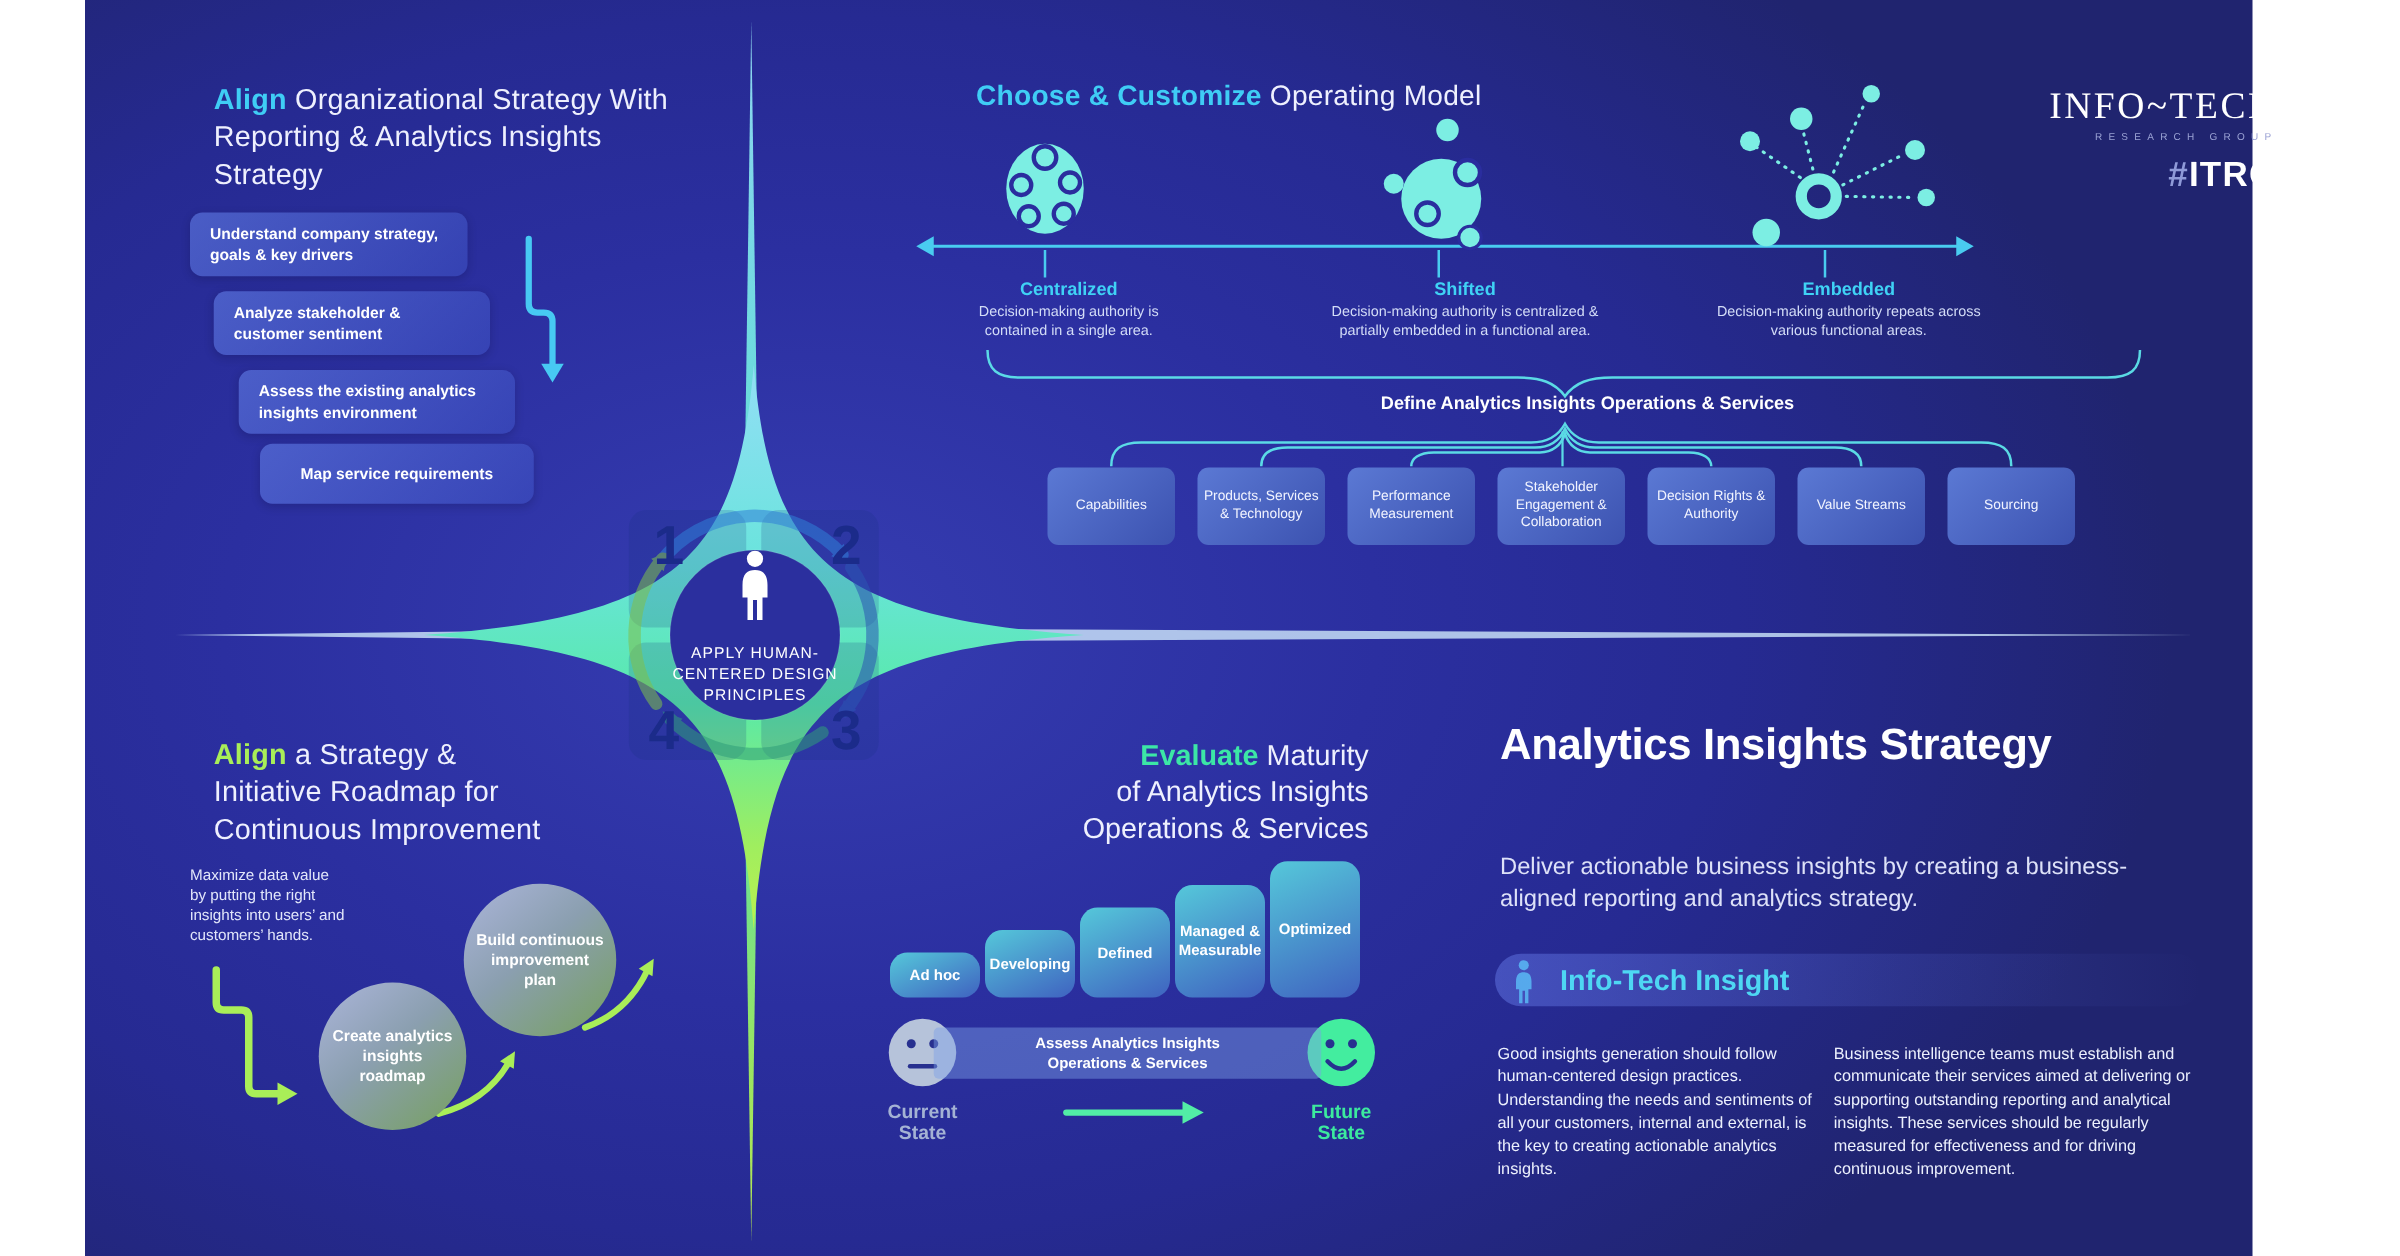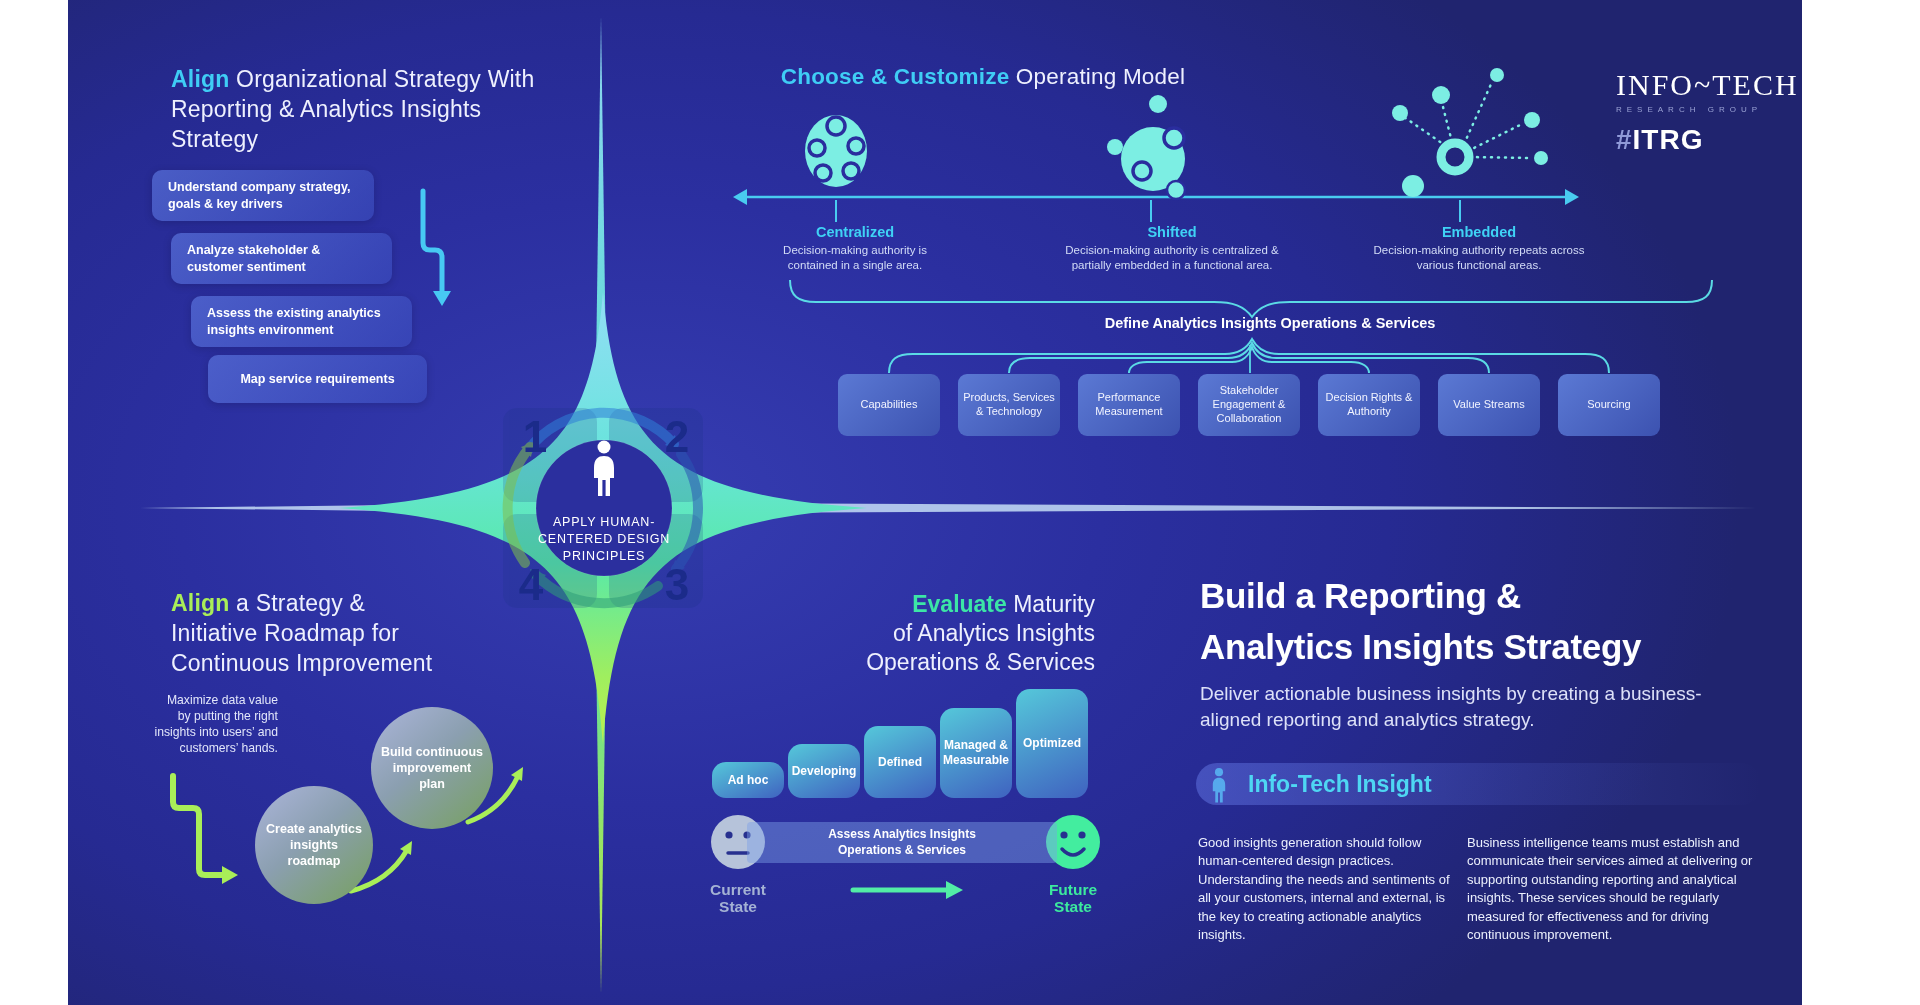--- a/index.html
+++ b/index.html
@@ -41,28 +41,28 @@
   .state-label{position:absolute;font-size:15.5px;font-weight:700;text-align:center;line-height:1.12;}
   .big-title{position:absolute;left:1200px;top:570px;width:640px;font-size:35px;font-weight:800;
       line-height:51px;letter-spacing:-.3px;color:#fff;}
   .subtitle{position:absolute;left:1200px;top:681px;width:560px;font-size:19px;line-height:26px;
       color:#dde1f8;font-weight:400;}
   .pill{position:absolute;left:1196px;top:763px;width:566px;height:42px;border-radius:21px;
       background:linear-gradient(90deg, rgba(100,120,230,.50) 0%, rgba(100,120,230,.18) 55%, rgba(100,120,230,0) 100%);}
   .insight-title{position:absolute;left:1248px;top:763px;height:42px;line-height:42px;
       font-size:23px;font-weight:600;color:#4ed7f3;}
   .para{position:absolute;top:834px;font-size:13px;line-height:1.42;color:#ecf0fd;}
-  .logo{position:absolute;left:1616px;top:68px;width:258px;text-align:left;}
+  .logo{position:absolute;left:1564px;top:68px;width:258px;text-align:right;}
   .logo-main{font-family:"Liberation Serif",serif;font-size:30px;letter-spacing:2px;color:#fff;}
   .logo-sub{font-size:8px;letter-spacing:5px;color:#9aa2d4;margin-top:3px;}
   .logo-tag{font-size:28px;font-weight:700;letter-spacing:1px;color:#fff;margin-top:10px;}
   .logo-tag .hash{color:#8f9ad8;}
   .eva{position:absolute;left:735px;top:590px;width:360px;text-align:right;
       font-size:23px;font-weight:500;line-height:29px;color:#eef0fe;}
-  .note{position:absolute;left:152px;top:692px;width:126px;font-size:12.2px;line-height:1.32;color:#e2e6fa;text-align:right;}
+  .note{position:absolute;left:152px;top:692px;width:126px;font-size:12.2px;line-height:1.32;color:#e2e6fa;}
 </style>
 </head>
 <body>
 
 <div class="page">
   <div class="bg"></div>
 
   <svg class="art" width="1920" height="1005" viewBox="0 0 1920 1005">
     <defs>
       <linearGradient id="starG" x1="0" y1="0" x2="0" y2="1">
@@ -293,21 +293,20 @@
       <span>Optimized</span>
     </div>
 
   <div class="assess">
     <div class="assess-inner">Assess Analytics Insights Operations &amp; Services</div>
   </div>
   <div class="state-label" style="left:694px;top:881px;width:88px;color:#a4b2d4;">Current State</div>
   <div class="state-label" style="left:1029px;top:881px;width:88px;color:#3cea9e;">Future State</div>
 
   <div class="big-title">
-    <div>Build a Reporting &amp;</div>
     <div>Analytics Insights Strategy</div>
   </div>
   <div class="subtitle">Deliver actionable business insights by creating a business-aligned reporting and analytics strategy.</div>
   <div class="pill"></div>
   <div class="insight-title">Info-Tech Insight</div>
   <div class="para" style="left:1198px;width:256px;">Good insights generation should follow human-centered design practices. Understanding the needs and sentiments of all your customers, internal and external, is the key to creating actionable analytics insights.</div>
   <div class="para" style="left:1467px;width:302px;">Business intelligence teams must establish and communicate their services aimed at delivering or supporting outstanding reporting and analytical insights. These services should be regularly measured for effectiveness and for driving continuous improvement.</div>
 
   <div class="logo">
     <div class="logo-main">INFO~TECH</div>

